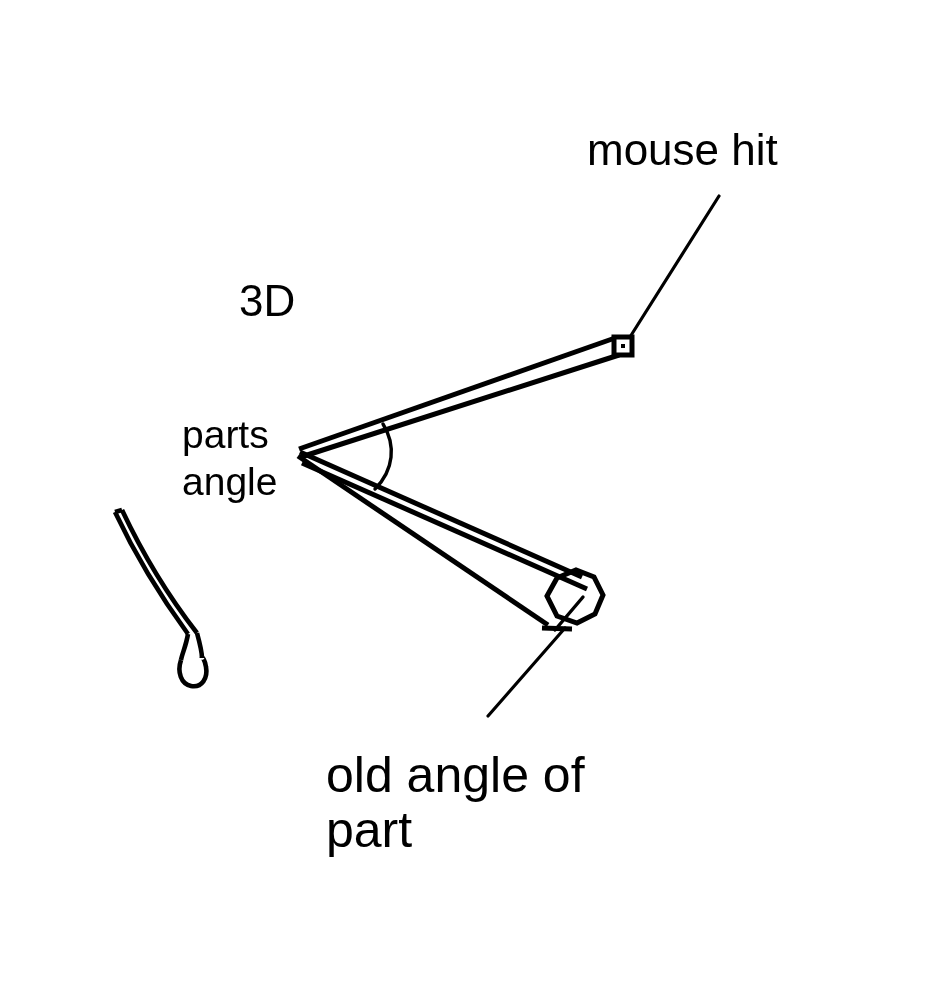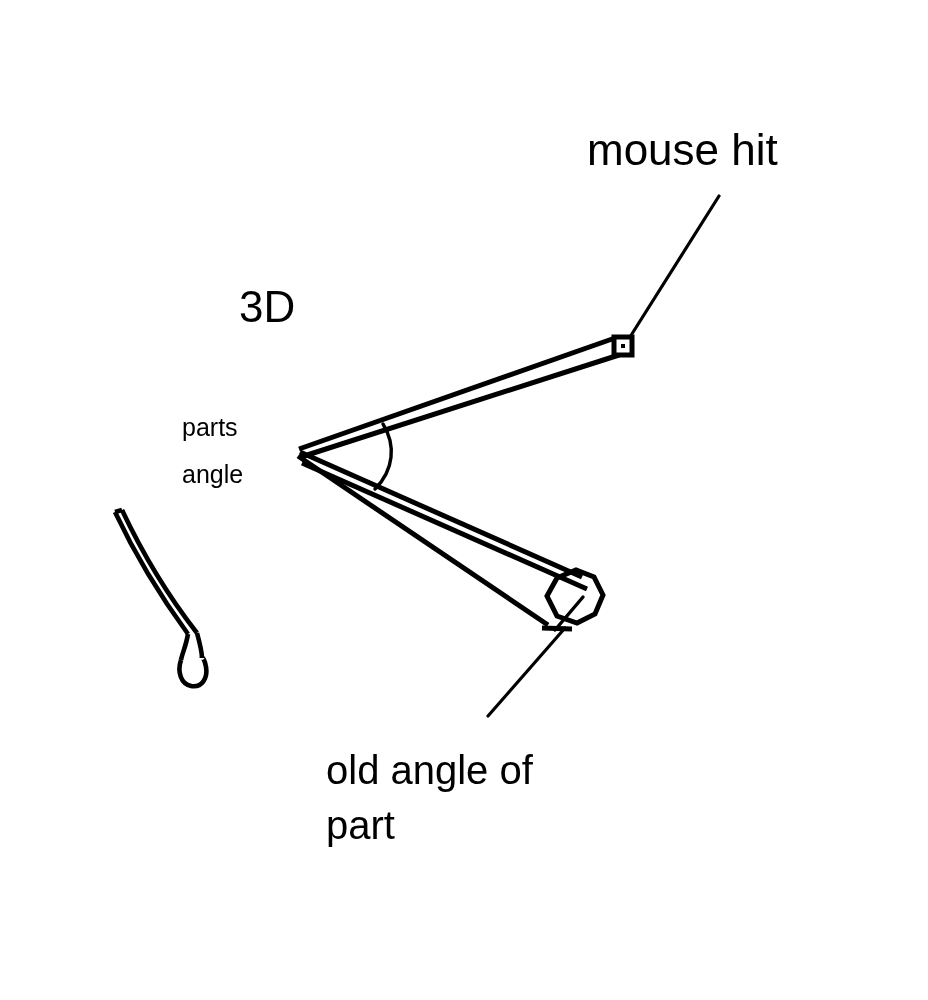--- a/index.html
+++ b/index.html
@@ -39,32 +39,32 @@
     font-family: "Liberation Sans", sans-serif;
     font-weight: 400;
     color: #000000;
     letter-spacing: 0px;
     line-height: 1.0;
   }
   .label-lg {
     font-size: 44px;
   }
   .label-md {
-    font-size: 40px;
+    font-size: 50px;
   }
   .label-sm {
-    font-size: 25px;
+    font-size: 39px;
   }
   #label-mouse-hit {
     left: 551px;
     top: 128px;
   }
   #label-3d {
     left: 203px;
-    top: 285px;
+    top: 279px;
   }
   #label-parts {
     left: 146px;
     top: 415px;
   }
   #label-center {
     left: 146px;
     top: 462px;
   }
   #label-old-angle-line1 {

